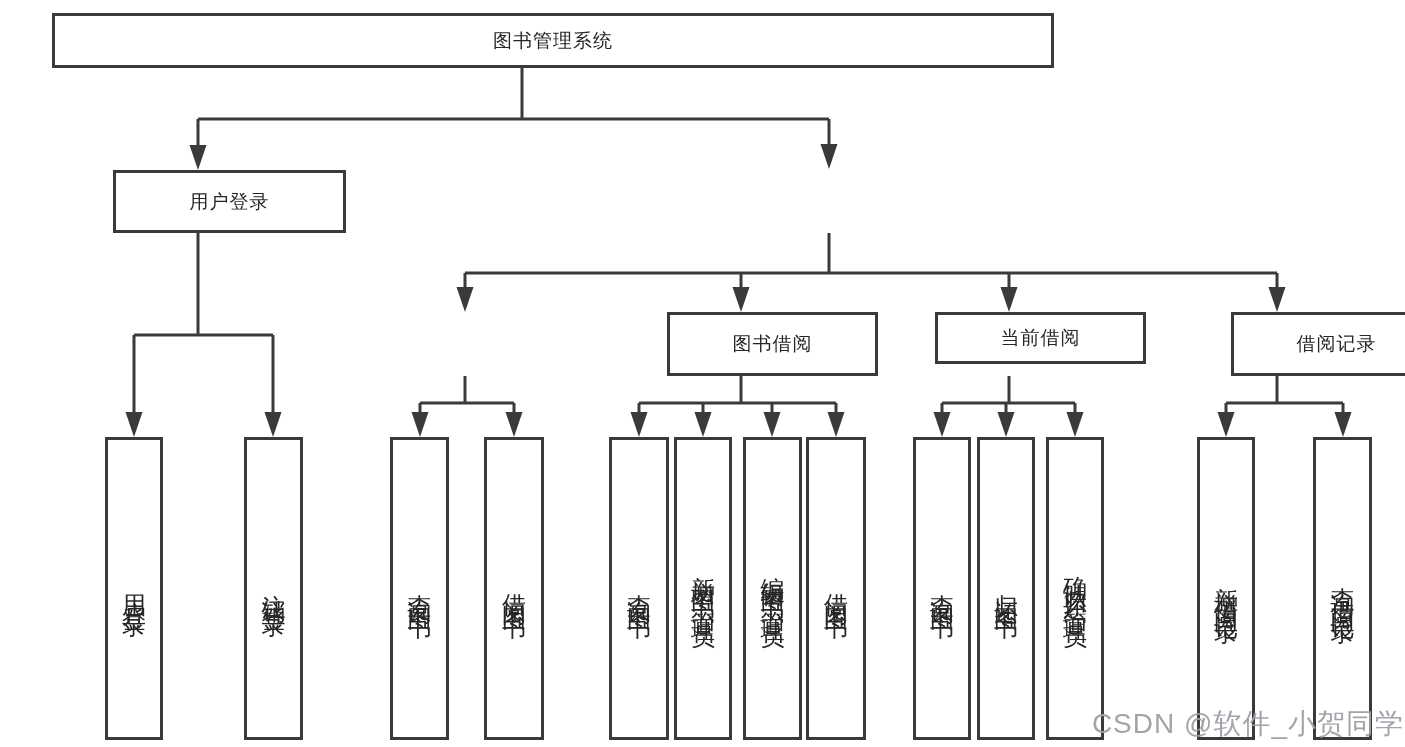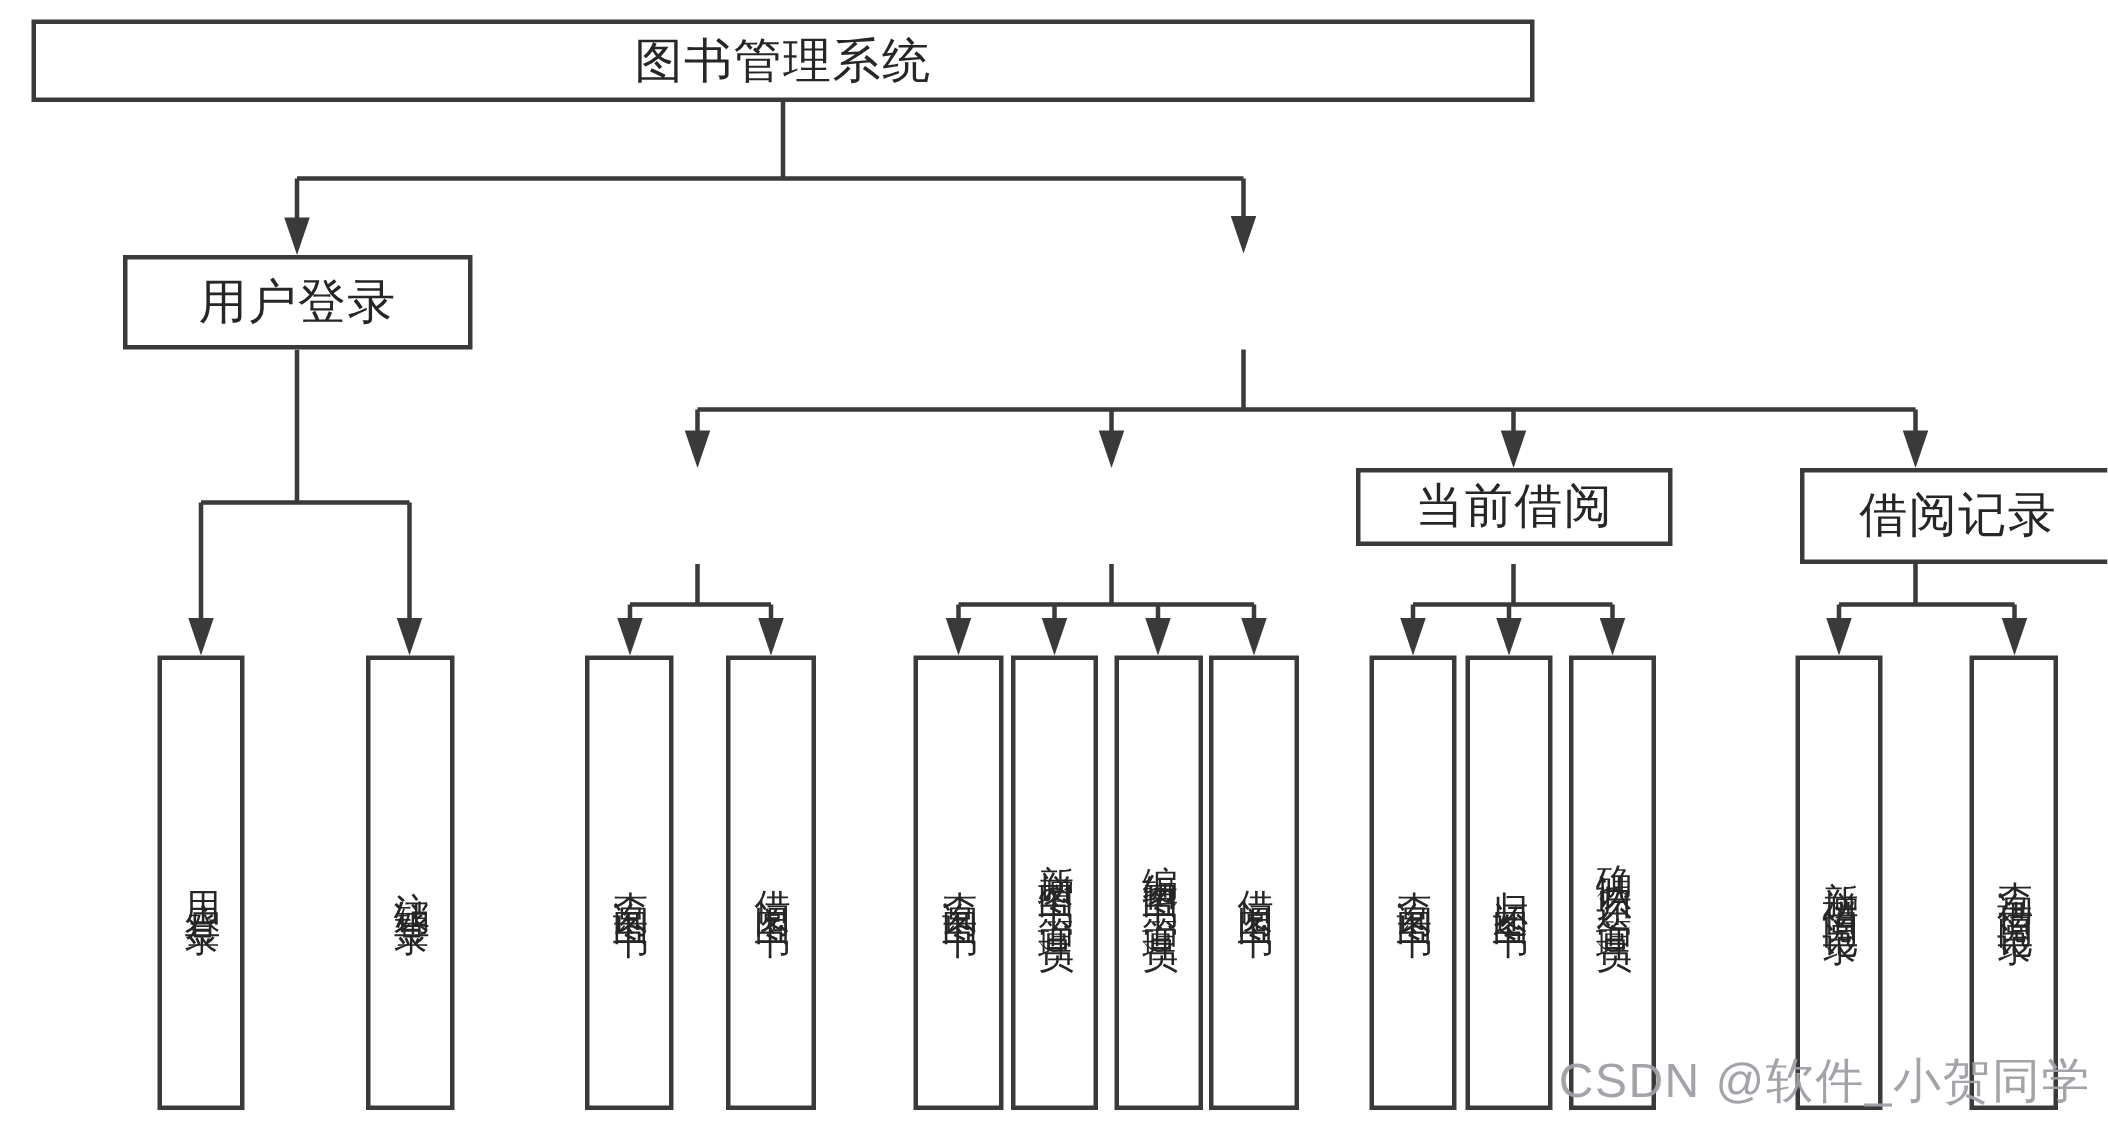--- a/index.html
+++ b/index.html
@@ -12,34 +12,34 @@
   }
   .connectors{position:absolute;left:0;top:0;}
   .node{
     position:absolute;
     box-sizing:border-box;
     background:#ffffff;
     border:3px solid #3a3a3a;
     display:flex;align-items:center;justify-content:center;
     color:#262626;
   }
-  .hnode{font-size:32px;letter-spacing:1px;white-space:nowrap;}
+  .hnode{font-size:19px;letter-spacing:1px;white-space:nowrap;margin-left:31px;}
   .vnode{overflow:hidden;}
   .vnode .vtext{
     writing-mode:vertical-rl;
     text-orientation:mixed;
     font-size:24px;
     line-height:1;
     letter-spacing:7px;
     white-space:nowrap;
   }
   .watermark{
     position:absolute;
-    right:11px;bottom:4px;
-    font-size:32px;
+    right:1px;bottom:4px;
+    font-size:28px;
     color:rgba(158,158,165,0.95);
     letter-spacing:1px;
     white-space:nowrap;
   }
 </style>
 </head>
 <body>
 
 <div class="stage">
 
@@ -73,20 +73,21 @@
       <path d="M1075 437 L1066.5 412 L1083.5 412 Z"></path>
       <path d="M1226 437 L1217.5 412 L1234.5 412 Z"></path>
       <path d="M1343 437 L1334.5 412 L1351.5 412 Z"></path>
     </g>
   </svg>
 
   <div class="node hnode" style="left:21px;top:13px;width:1002px;height:55px;">图书管理系统</div>
 
   <div class="node hnode" style="left:82px;top:170px;width:233px;height:63px;">用户登录</div>
 
+  <div class="node hnode" style="left:636px;top:312px;width:211px;height:64px;">图书借阅</div>
   <div class="node hnode" style="left:904px;top:312px;width:211px;height:52px;">当前借阅</div>
   <div class="node hnode" style="left:1200px;top:312px;width:211px;height:64px;">借阅记录</div>
 
   <div class="node vnode" style="left:105px;top:437px;width:58px;height:303px;">
     <span class="vtext">用户登录</span>
   </div>
   <div class="node vnode" style="left:244px;top:437px;width:59px;height:303px;">
     <span class="vtext">注销登录</span>
   </div>
 

